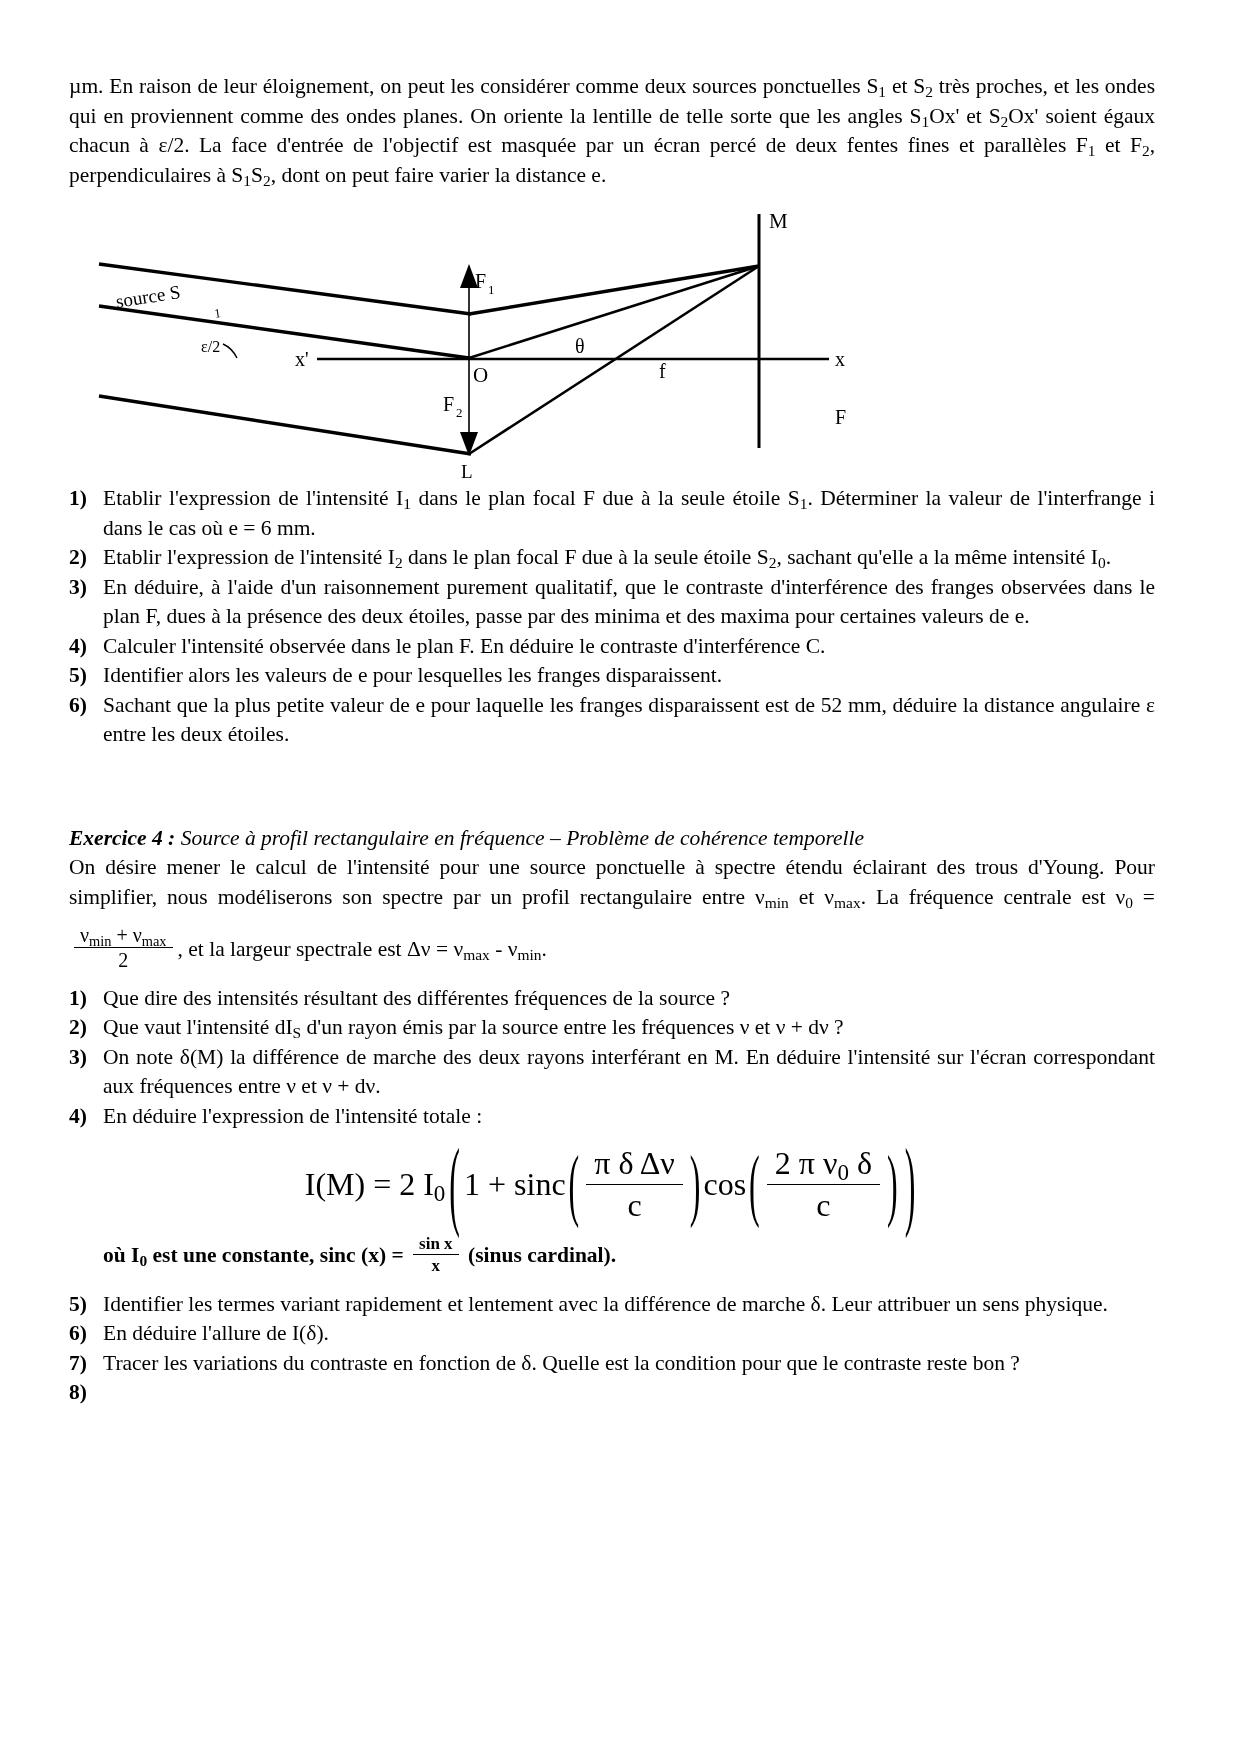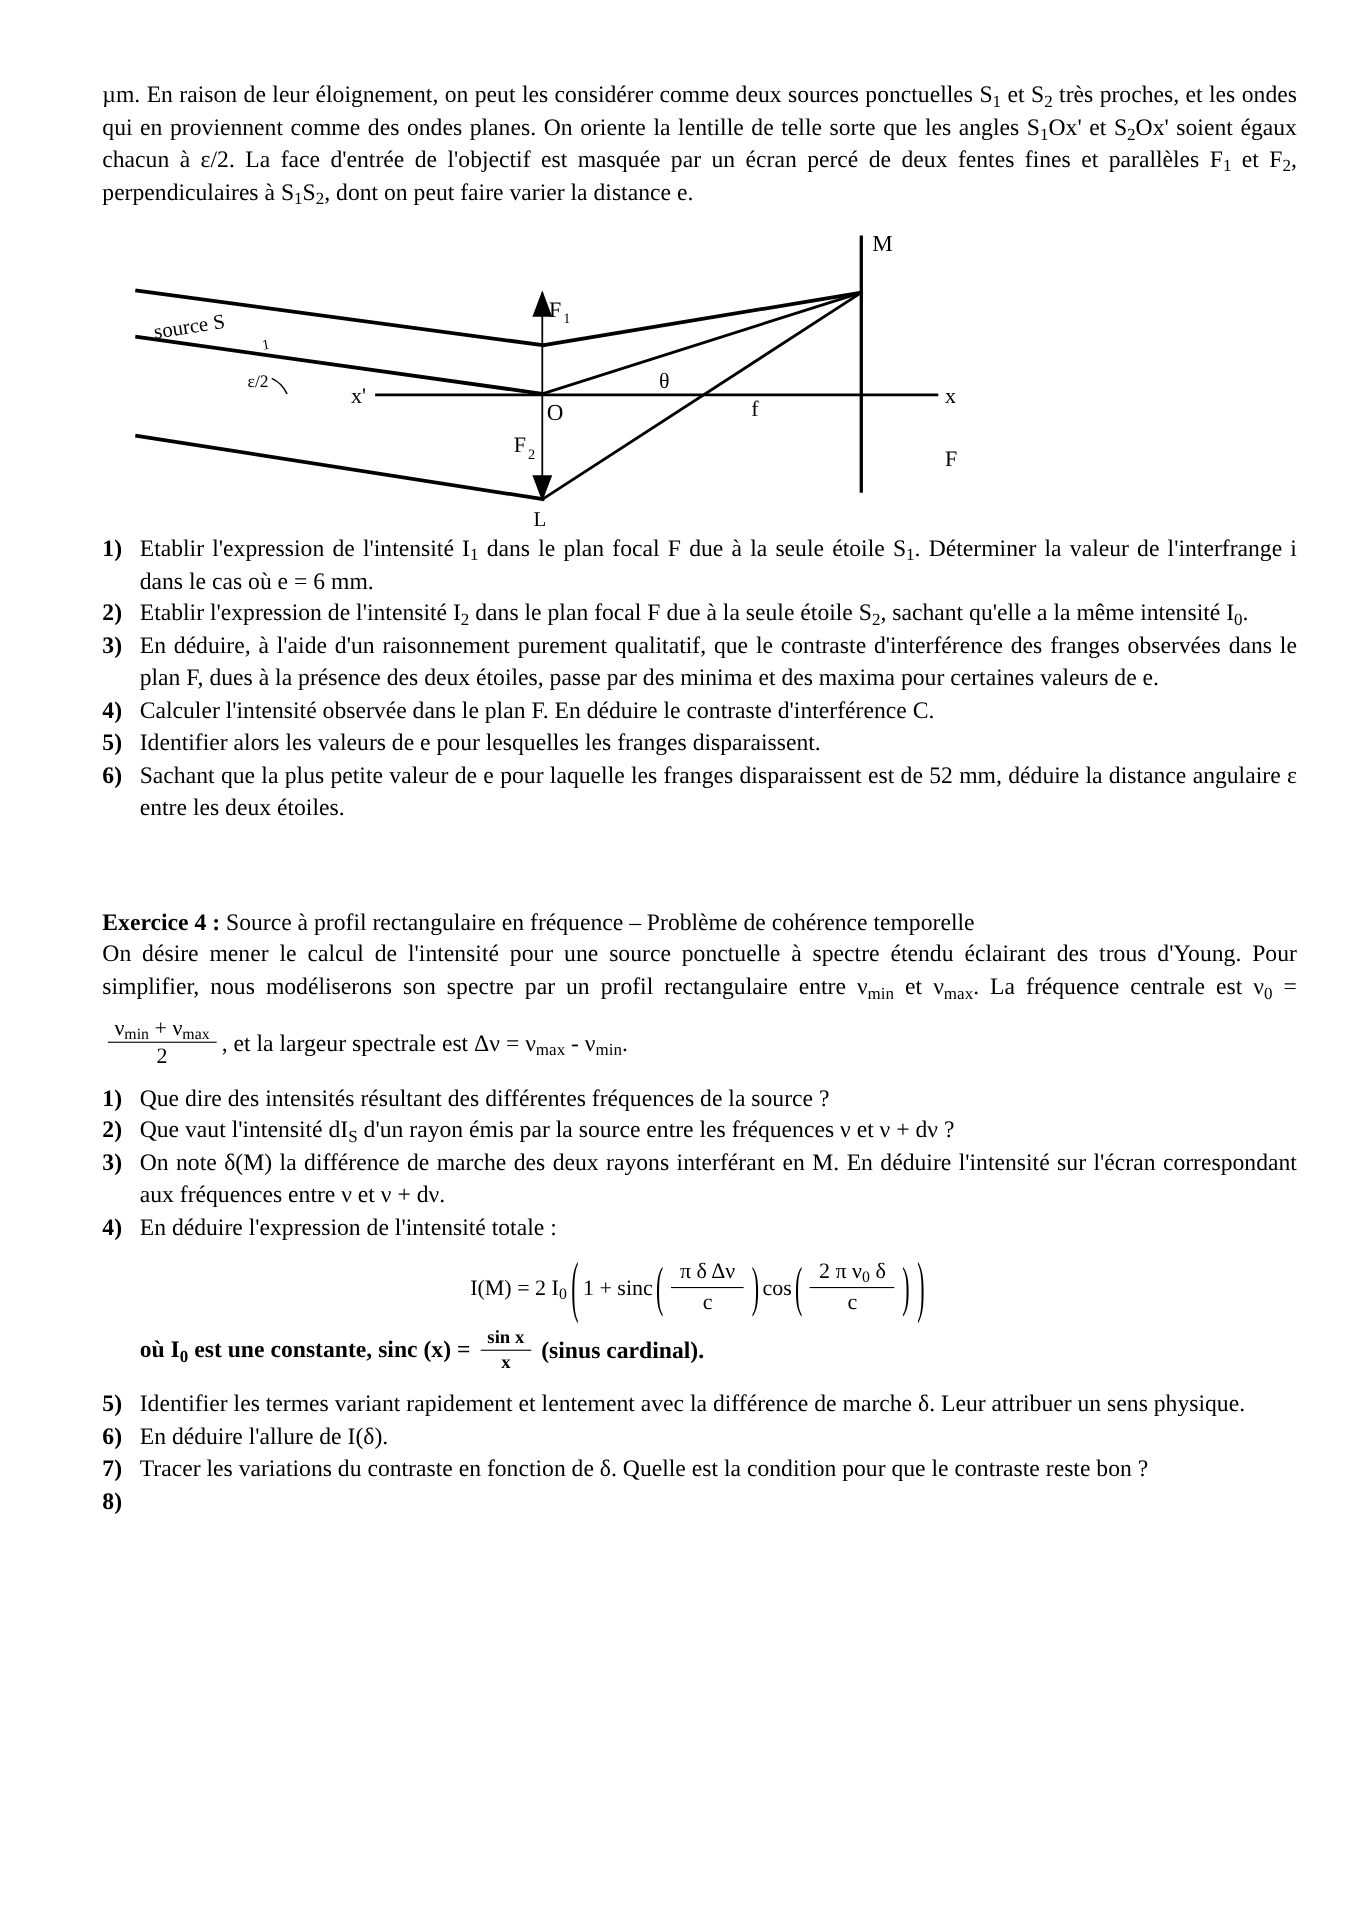--- a/index.html
+++ b/index.html
@@ -17,21 +17,21 @@
   }
   .page {
     position: relative;
     width: 1240px;
     height: 1754px;
     padding: 0;
     box-sizing: border-box;
   }
   .content {
     position: absolute;
-    left: 93px;
+    left: 69px;
     top: 72px;
     width: 1086px;
   }
   p.para {
     margin: 0;
     font-size: 21.5px;
     line-height: 29.5px;
     text-align: justify;
     text-justify: inter-word;
   }
@@ -73,20 +73,21 @@
     left: 0;
     top: 0;
     font-weight: bold;
     font-size: 21.5px;
   }
   .q-sec-1 { margin-top: 28px; }
   .ex4-head {
     margin-top: 74px;
     font-size: 21.5px;
     line-height: 29.5px;
+    font-style: italic;
   }
   .ex4-head b { font-weight: bold; }
   .ex4-body {
     margin-top: 26px;
   }
   .ex4-qs { margin-top: 28px; }
 
   
   .frac {
     display: inline-block;
@@ -105,21 +106,21 @@
     display: block;
     padding: 1px 6px 0 6px;
     font-size: 20px;
   }
 
   
   .formula-line {
     text-align: center;
     margin-top: 14px;
     margin-bottom: 8px;
-    font-size: 20px;
+    font-size: 32px;
     line-height: 1.1;
   }
   .math {
     display: inline-flex;
     align-items: center;
     justify-content: center;
     font-family: "Liberation Serif", "DejaVu Serif", serif;
   }
   .paren {
     display: inline-block;

